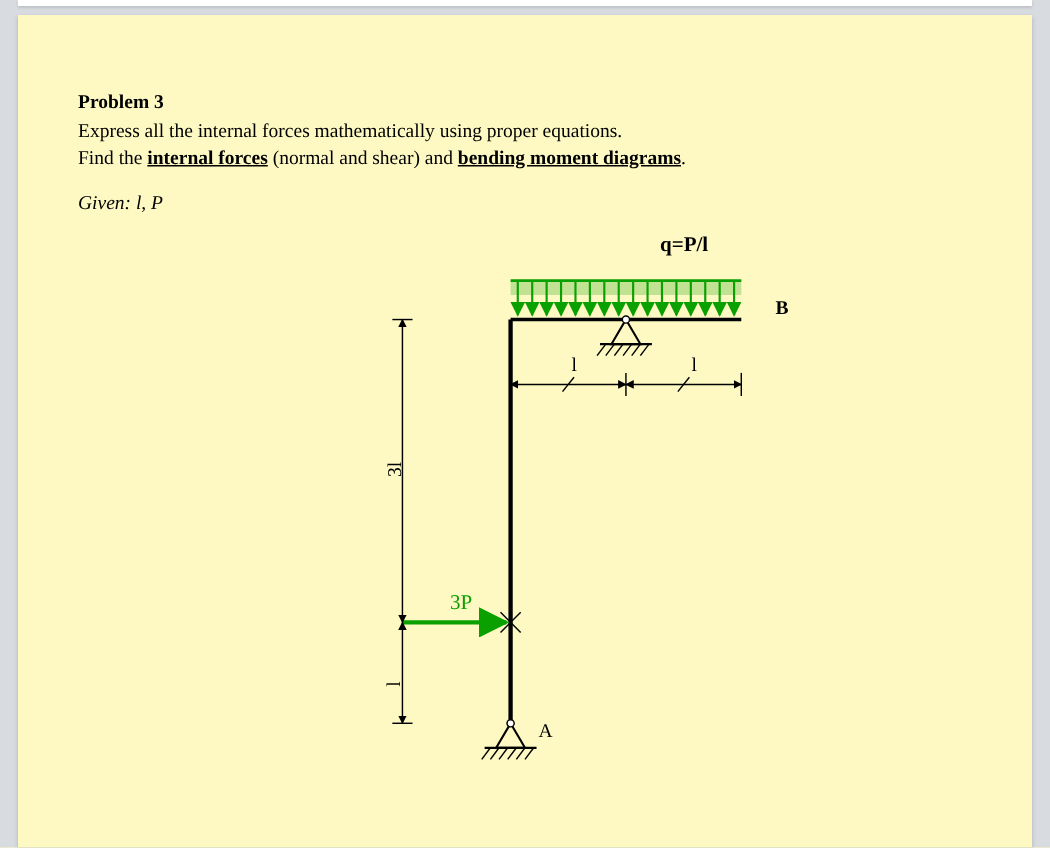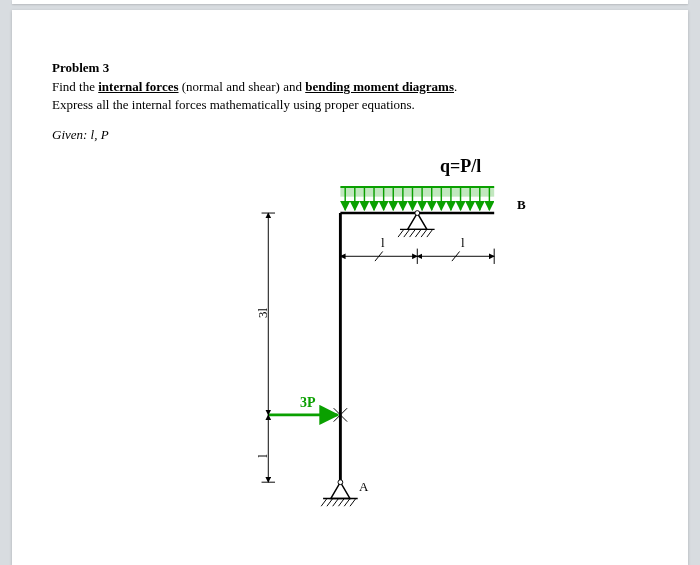--- a/index.html
+++ b/index.html
@@ -4,21 +4,21 @@
 <style>
   * { margin: 0; padding: 0; box-sizing: border-box; }
   body {
     background: #d8dce0;
     font-family: "Times New Roman", serif;
     width: 700px;
     height: 565px;
     padding: 0;
   }
   .page {
-    background: #ffffff;
+    background: #fef9c3;
     margin: 10px 12px 0 12px;
     padding: 50px 40px 10px 40px;
     height: 555px;
     box-shadow: 0 1px 3px rgba(0,0,0,.2);
     position: relative;
   }
   .page::before {
     content: "";
     position: absolute;
     top: -10px; left: 0; right: 0;
@@ -42,32 +42,32 @@
     width: 100%;
     height: 370px;
     margin-top: 10px;
   }
   .lbl {
     position: absolute;
     font-size: 13px;
     font-family: "Times New Roman", serif;
   }
   .lbl.bold { font-weight: bold; }
-  .lbl.green { color: #0aa000; font-weight: bold; }
+  .lbl.green { color: #0aa000; font-weight: normal; }
 </style>
 </head>
 <body>
 
 <div class="page">
 
   <div class="problem-title">Problem 3</div>
+  <div class="problem-text">Express all the internal forces mathematically using proper equations.</div>
   <div class="problem-text">
     <span>Find the </span><span class="underline-bold">internal forces</span><span> (normal and shear) and </span><span class="underline-bold">bending moment diagrams</span><span>.</span>
   </div>
-  <div class="problem-text">Express all the internal forces mathematically using proper equations.</div>
   <div class="given">Given: l, P</div>
 
   <div class="figure-area">
     <svg width="100%" height="100%" viewBox="0 0 620 370">
       <defs>
         <marker id="arrG" viewBox="0 0 10 10" refX="9" refY="5" markerWidth="7" markerHeight="7" orient="auto">
           <path d="M0,0 L10,5 L0,10 Z" fill="#0aa000"></path>
         </marker>
         <marker id="arrK" viewBox="0 0 10 10" refX="9" refY="5" markerWidth="6" markerHeight="6" orient="auto">
           <path d="M0,0 L10,5 L0,10 Z" fill="#000"></path>
@@ -154,21 +154,21 @@
         <line x1="300" y1="92" x2="300" y2="108" stroke="#000" stroke-width="1"></line>
         <line x1="380" y1="92" x2="380" y2="108" stroke="#000" stroke-width="1"></line>
         <line x1="460" y1="92" x2="460" y2="108" stroke="#000" stroke-width="1"></line>
 
         <line x1="336" y1="105" x2="344" y2="95" stroke="#000" stroke-width="1"></line>
         <line x1="416" y1="105" x2="424" y2="95" stroke="#000" stroke-width="1"></line>
       </g>
     </svg>
 
     
-    <span class="lbl bold" style="left:388px; top:3px; font-size:18px;text-align:right;">q=P/l</span>
+    <span class="lbl bold" style="left:388px; top:3px; font-size:14px;text-align:right;">q=P/l</span>
     <span class="lbl bold" style="left:465px; top:44px;">B</span>
     <span class="lbl" style="left:307px; top:326px;">A</span>
     <span class="lbl green" style="left:248px; top:242px; font-size:14px;">3P</span>
     <span class="lbl" style="left:206px; top:152px; transform:rotate(-90deg);">3l</span>
     <span class="lbl" style="left:209px; top:295px; transform:rotate(-90deg);">l</span>
     <span class="lbl" style="left:329px; top:82px;">l</span>
     <span class="lbl" style="left:409px; top:82px;">l</span>
   </div>
 </div>
 

